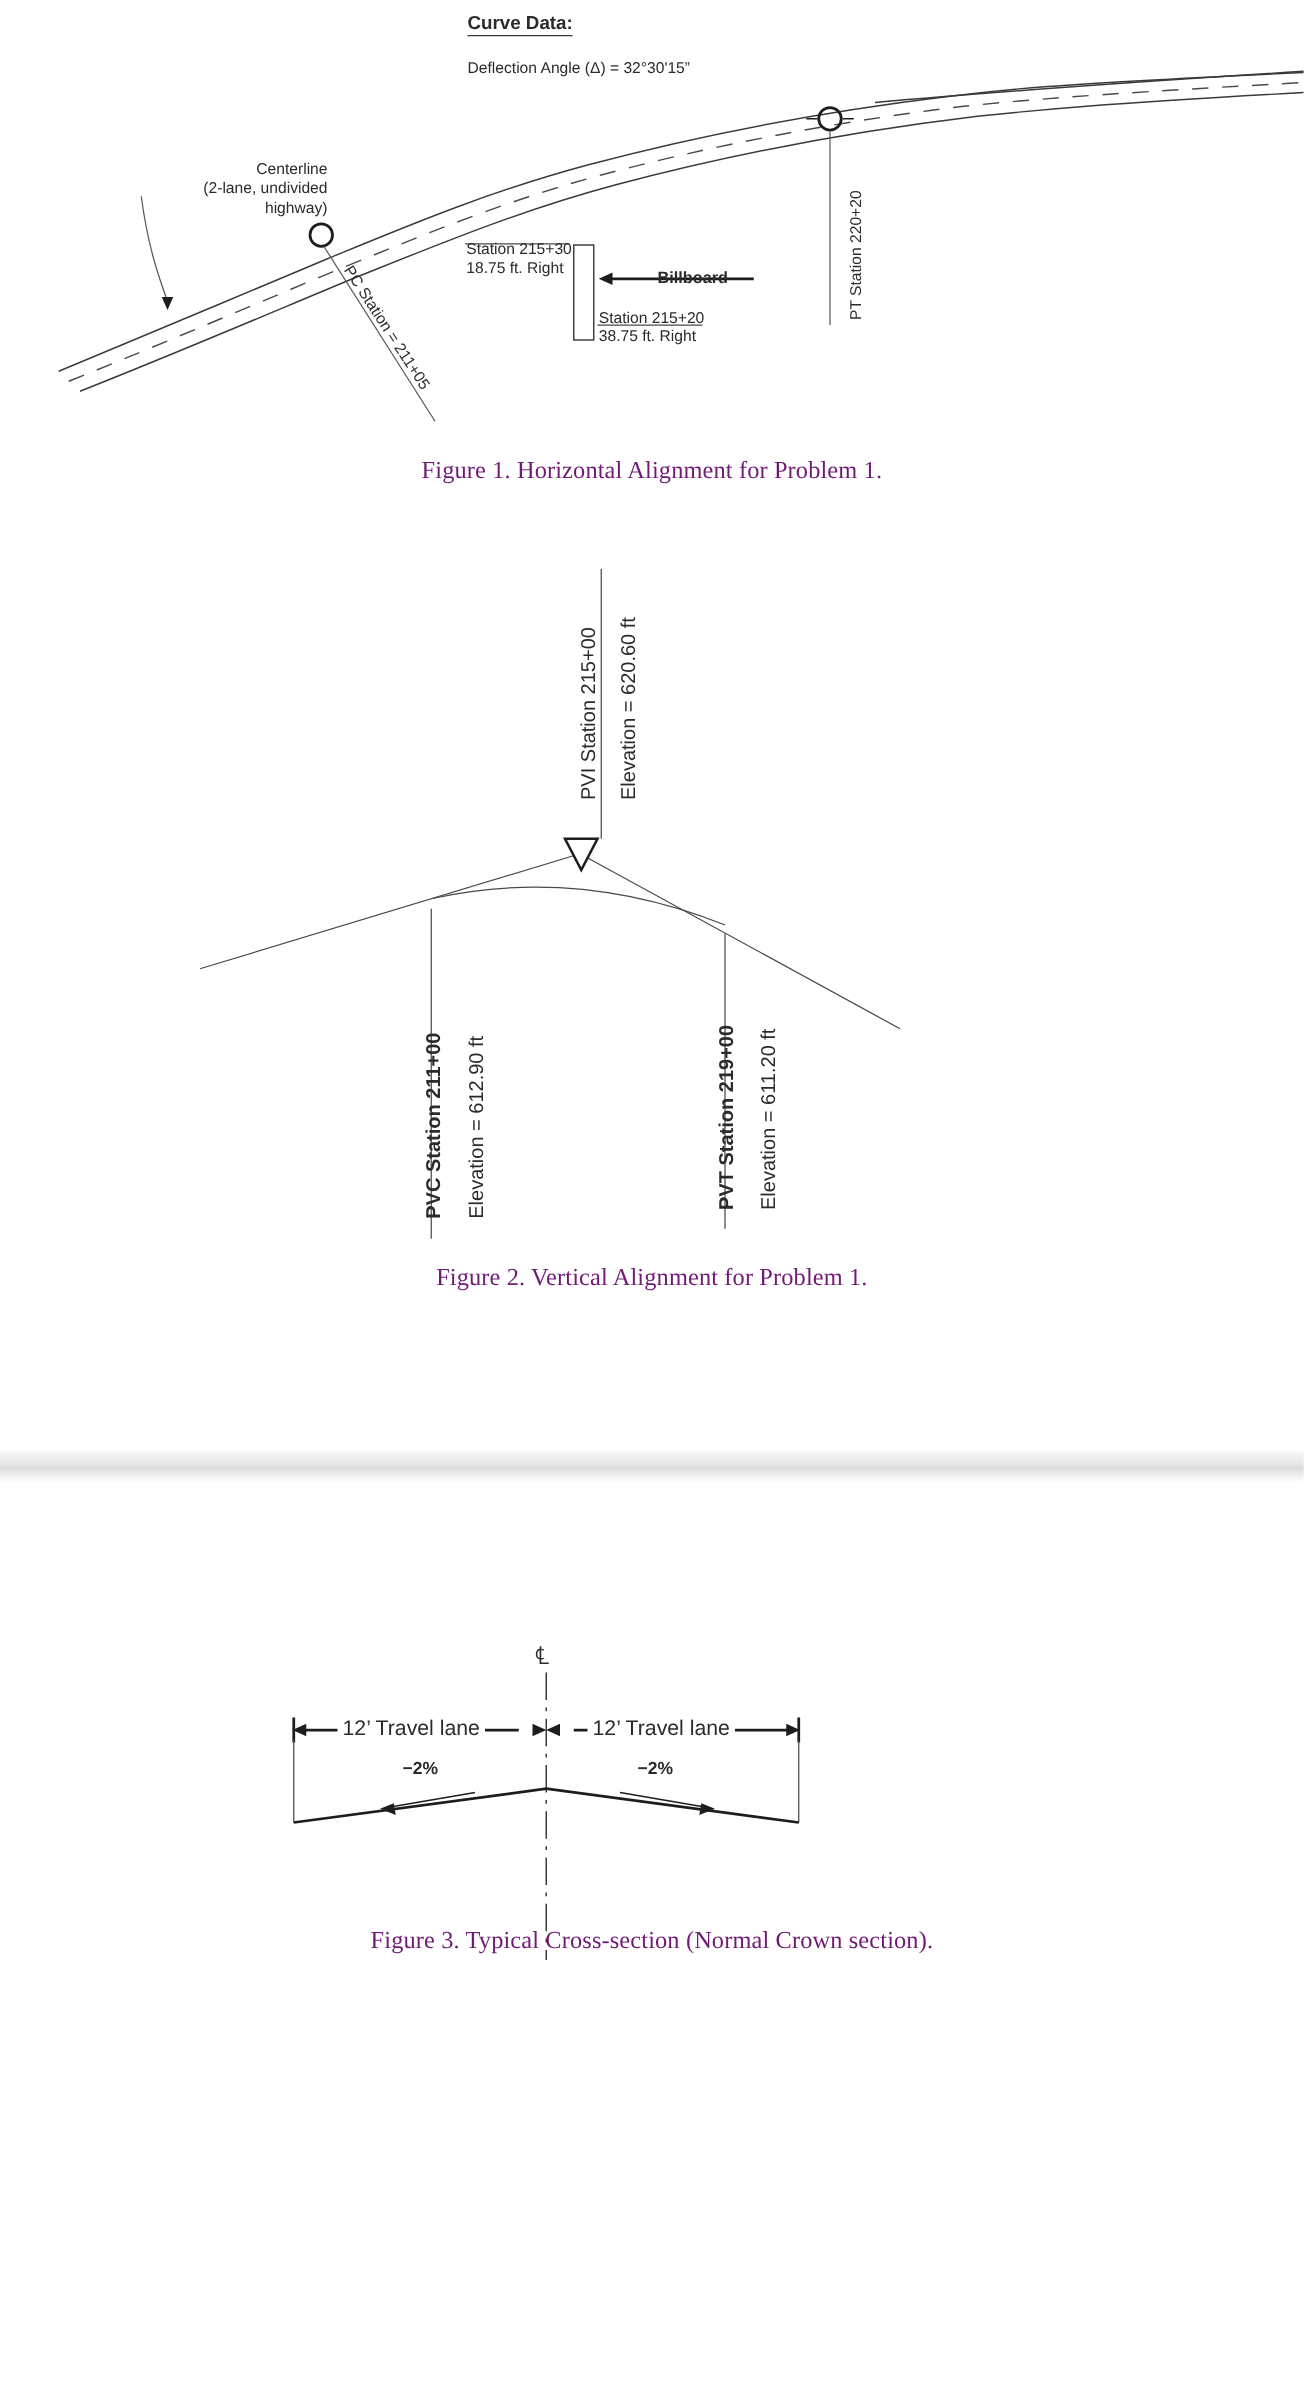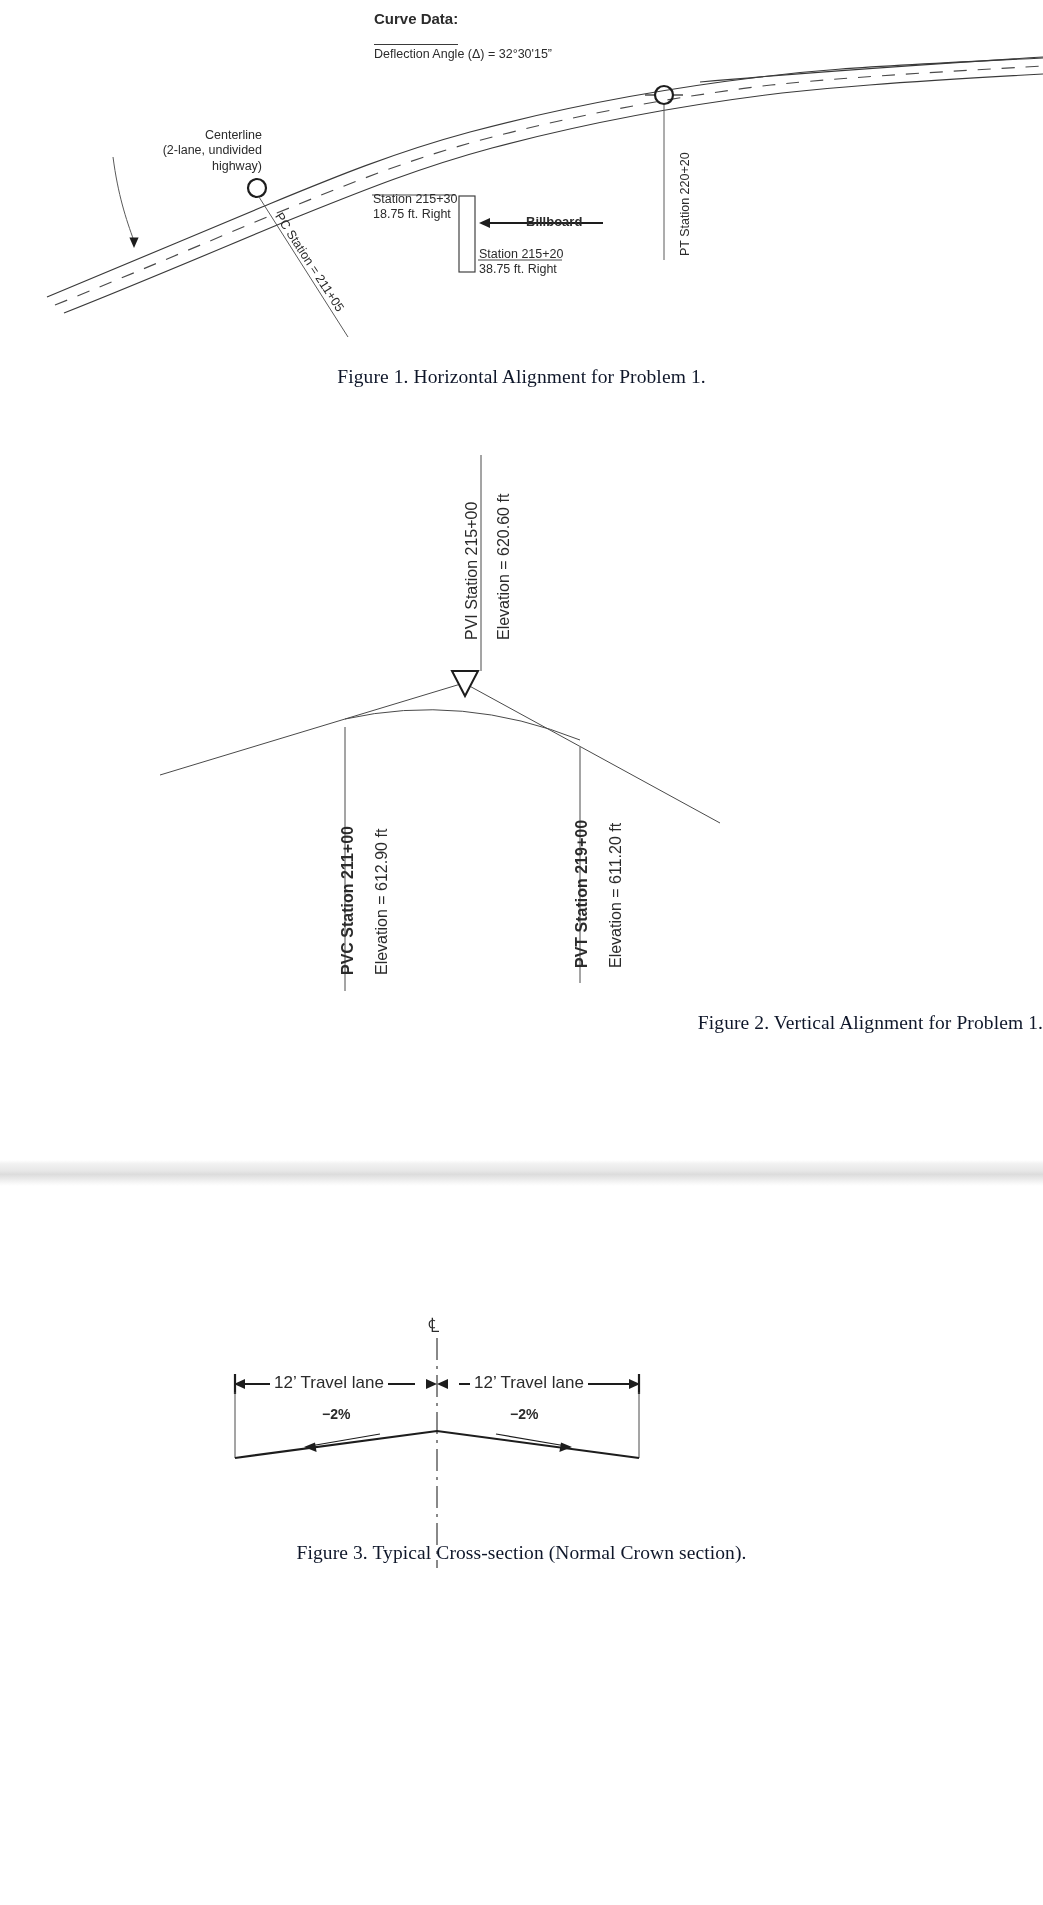--- a/index.html
+++ b/index.html
@@ -19,21 +19,21 @@
 
   .page { position: relative; width: 1043px; height: 1905px; }
 
   
   .caption {
     position: absolute;
     width: 100%;
     text-align: center;
     font-family: "Liberation Serif", serif;
     font-size: 19.5px;
-    color: #0f172a;
+    color: #701a75;
     letter-spacing: .1px;
   }
 
   
   .page-break {
     position: absolute;
     left: 0; width: 1043px;
     background: linear-gradient(to bottom,
         #ffffff 0%, #f2f2f2 14%, #e7e7e7 42%, #dcdcdc 55%,
         #ebebeb 74%, #f7f7f7 88%, #ffffff 100%);
@@ -44,21 +44,21 @@
     position: absolute;
     font-family: "Liberation Sans", sans-serif;
     color: #2b2b2b;
     white-space: nowrap;
     line-height: 1.22;
   }
   .eng.small { font-size: 12.5px; }
   .eng.mid   { font-size: 13px; }
   .eng.cap   { font-size: 15px; }
   .eng.bold  { font-weight: bold; }
-  .underline-block { border-bottom: 1.1px solid #3a3a3a; padding-bottom: 17px; }
+  .underline-block { border-bottom: 1.1px solid #3a3a3a; padding-bottom: 1px; }
 
   .rot-90   { transform: rotate(-90deg); transform-origin: 0 0; }
   .center   { text-align: center; }
 
   svg { display: block; }
   .fig-svg { position: absolute; left: 0; }
 
   .ln   { fill: none; stroke: #3a3a3a; stroke-width: 1.15; }
   .ln-thin { fill: none; stroke: #4a4a4a; stroke-width: 1; }
   .ln-dash { fill: none; stroke: #4a4a4a; stroke-width: 1.15;
@@ -172,21 +172,21 @@
 
     <div class="eng rot-90" style="left:462px; top:640px; font-size:16px;">PVI Station 215+00</div>
     <div class="eng rot-90" style="left:494px; top:640px; font-size:16px;">Elevation = 620.60 ft</div>
 
     <div class="eng rot-90 bold" style="left:338px; top:975px; font-size:16px;">PVC Station 211+00</div>
     <div class="eng rot-90" style="left:372px; top:975px; font-size:16px;">Elevation = 612.90 ft</div>
 
     <div class="eng rot-90 bold" style="left:572px; top:968px; font-size:16px;">PVT Station 219+00</div>
     <div class="eng rot-90" style="left:606px; top:968px; font-size:16px;">Elevation = 611.20 ft</div>
 
-    <div class="caption" style="top:1012px;text-align:right;">Figure 2.  Vertical Alignment for Problem 1.</div>
+    <div class="caption" style="top:1012px;">Figure 2.  Vertical Alignment for Problem 1.</div>
   </div>
 
   <div class="page-break" style="top:1160px; height:26px;"></div>
 
   <div>
 
     <div class="eng" style="left:428px; top:1313px; font-size:20px;">℄</div>
 
     <svg class="fig-svg" width="1043" height="260" style="top:1330px;">
 

